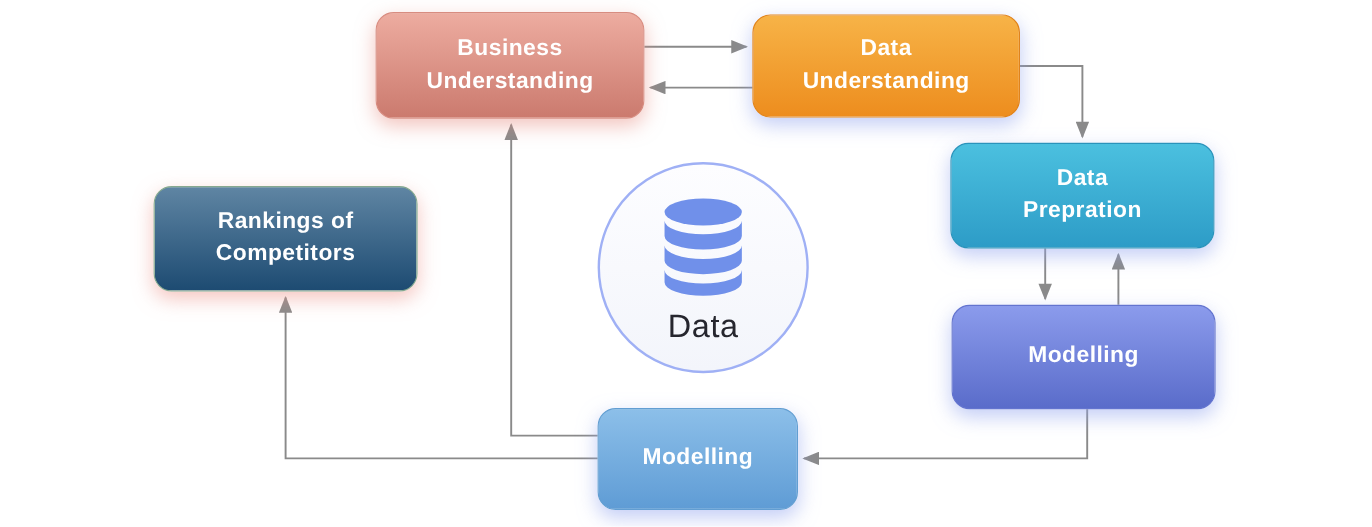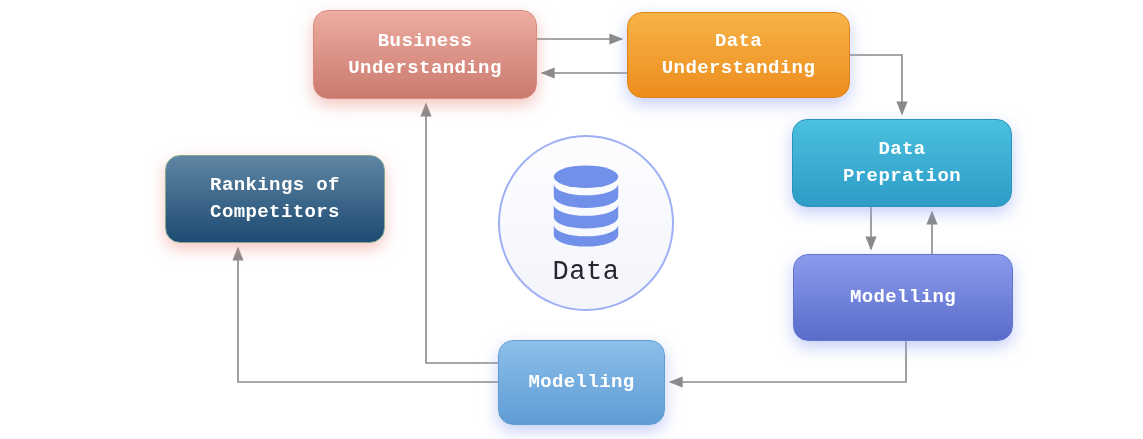--- a/index.html
+++ b/index.html
@@ -1,20 +1,20 @@
 <!DOCTYPE html>
 <html><head>
 <meta charset="utf-8">
 <style>
   html,body{margin:0;padding:0;background:#ffffff;}
   .canvas{
     position:relative;
     width:1054px;height:439px;
     background:#ffffff;
-    font-family:Liberation Mono, monospace;
+    font-family:Liberation Sans, sans-serif;
     overflow:hidden;
   }
   .arrows{position:absolute;left:0;top:0;width:1143px;height:439px;pointer-events:none;}
   .node{
     position:absolute;
     box-sizing:border-box;
     border-radius:15px;
     display:flex;align-items:center;justify-content:center;
     text-align:center;
     color:#ffffff;
@@ -49,21 +49,20 @@
     left:498px;top:340px;width:167px;height:85px;
     background:linear-gradient(180deg,#8cbfe9 0%,#5f9cd5 100%);
     border:1.5px solid #629ed2;
     box-shadow:0 6px 16px rgba(148,166,238,.55);
   }
   .node-rankings{
     left:128px;top:155px;width:220px;height:88px;
     background:linear-gradient(180deg,#5f85a3 0%,#1d4b72 100%);
     border:1.5px solid #85a88f;
     box-shadow:0 6px 16px rgba(236,152,142,.55);
-    margin-left:37px;
   }
   .data-circle{
     position:absolute;
     left:498px;top:135px;width:176px;height:176px;
     box-sizing:border-box;
     border-radius:50%;
     background:linear-gradient(180deg,#fdfdff 0%,#f3f5fb 100%);
     border:2px solid #9fb0f5;
     display:flex;flex-direction:column;align-items:center;justify-content:center;
   }

